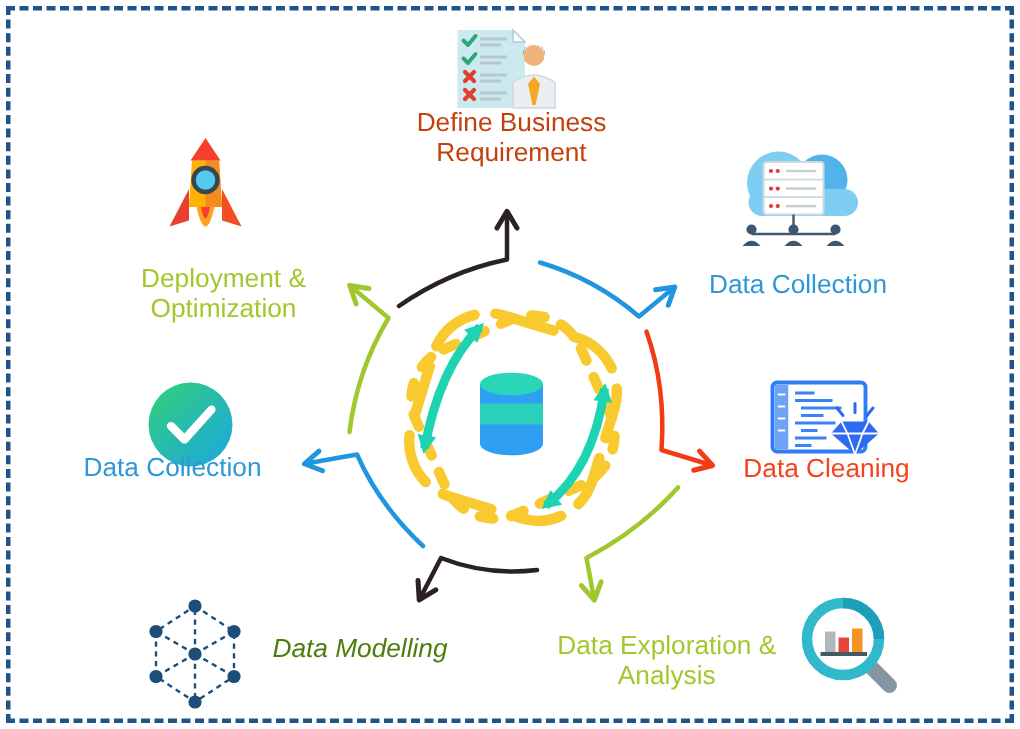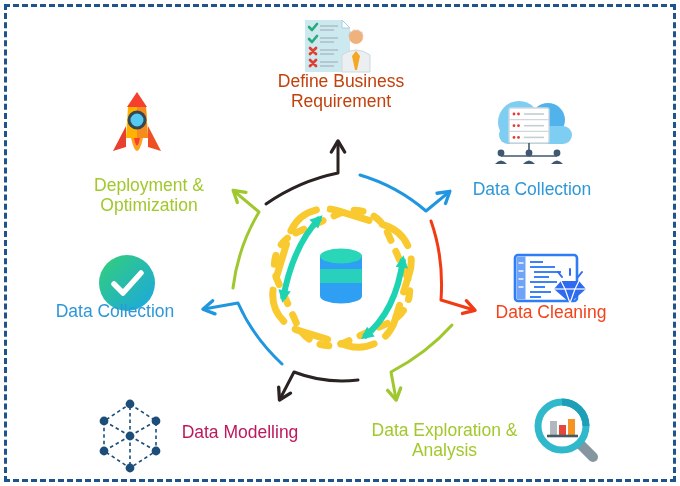--- a/index.html
+++ b/index.html
@@ -6,21 +6,21 @@
   .stage{position:relative;width:680px;height:486px;background:#ffffff;overflow:hidden;
          font-family:"Liberation Sans",sans-serif;}
   .frame{position:absolute;inset:4px;border:3px dashed #1e538c;pointer-events:none;}
   .layer{position:absolute;left:0;top:0;}
   .icon{position:absolute;}
   .lbl{position:absolute;font-size:17.5px;line-height:1.16;text-align:center;font-weight:400;}
   .lbl.dark{color:#c2410c;}
   .lbl.blue{color:#2e97d8;}
   .lbl.red{color:#f4421a;}
   .lbl.green{color:#a2c82c;}
-  .lbl.brown{color:#be185d;}
+  .lbl.brown{color:#4d7c0f;font-style:italic;}
 </style>
 </head>
 <body>
 
 <div class="stage">
   <div class="frame"></div>
 
   <svg class="layer" width="680" height="486" viewBox="0 0 680 486">
     <defs>
       <marker id="vBlack" markerUnits="userSpaceOnUse" markerWidth="20" markerHeight="20" viewBox="0 0 18 18" refX="13" refY="9" orient="auto">

